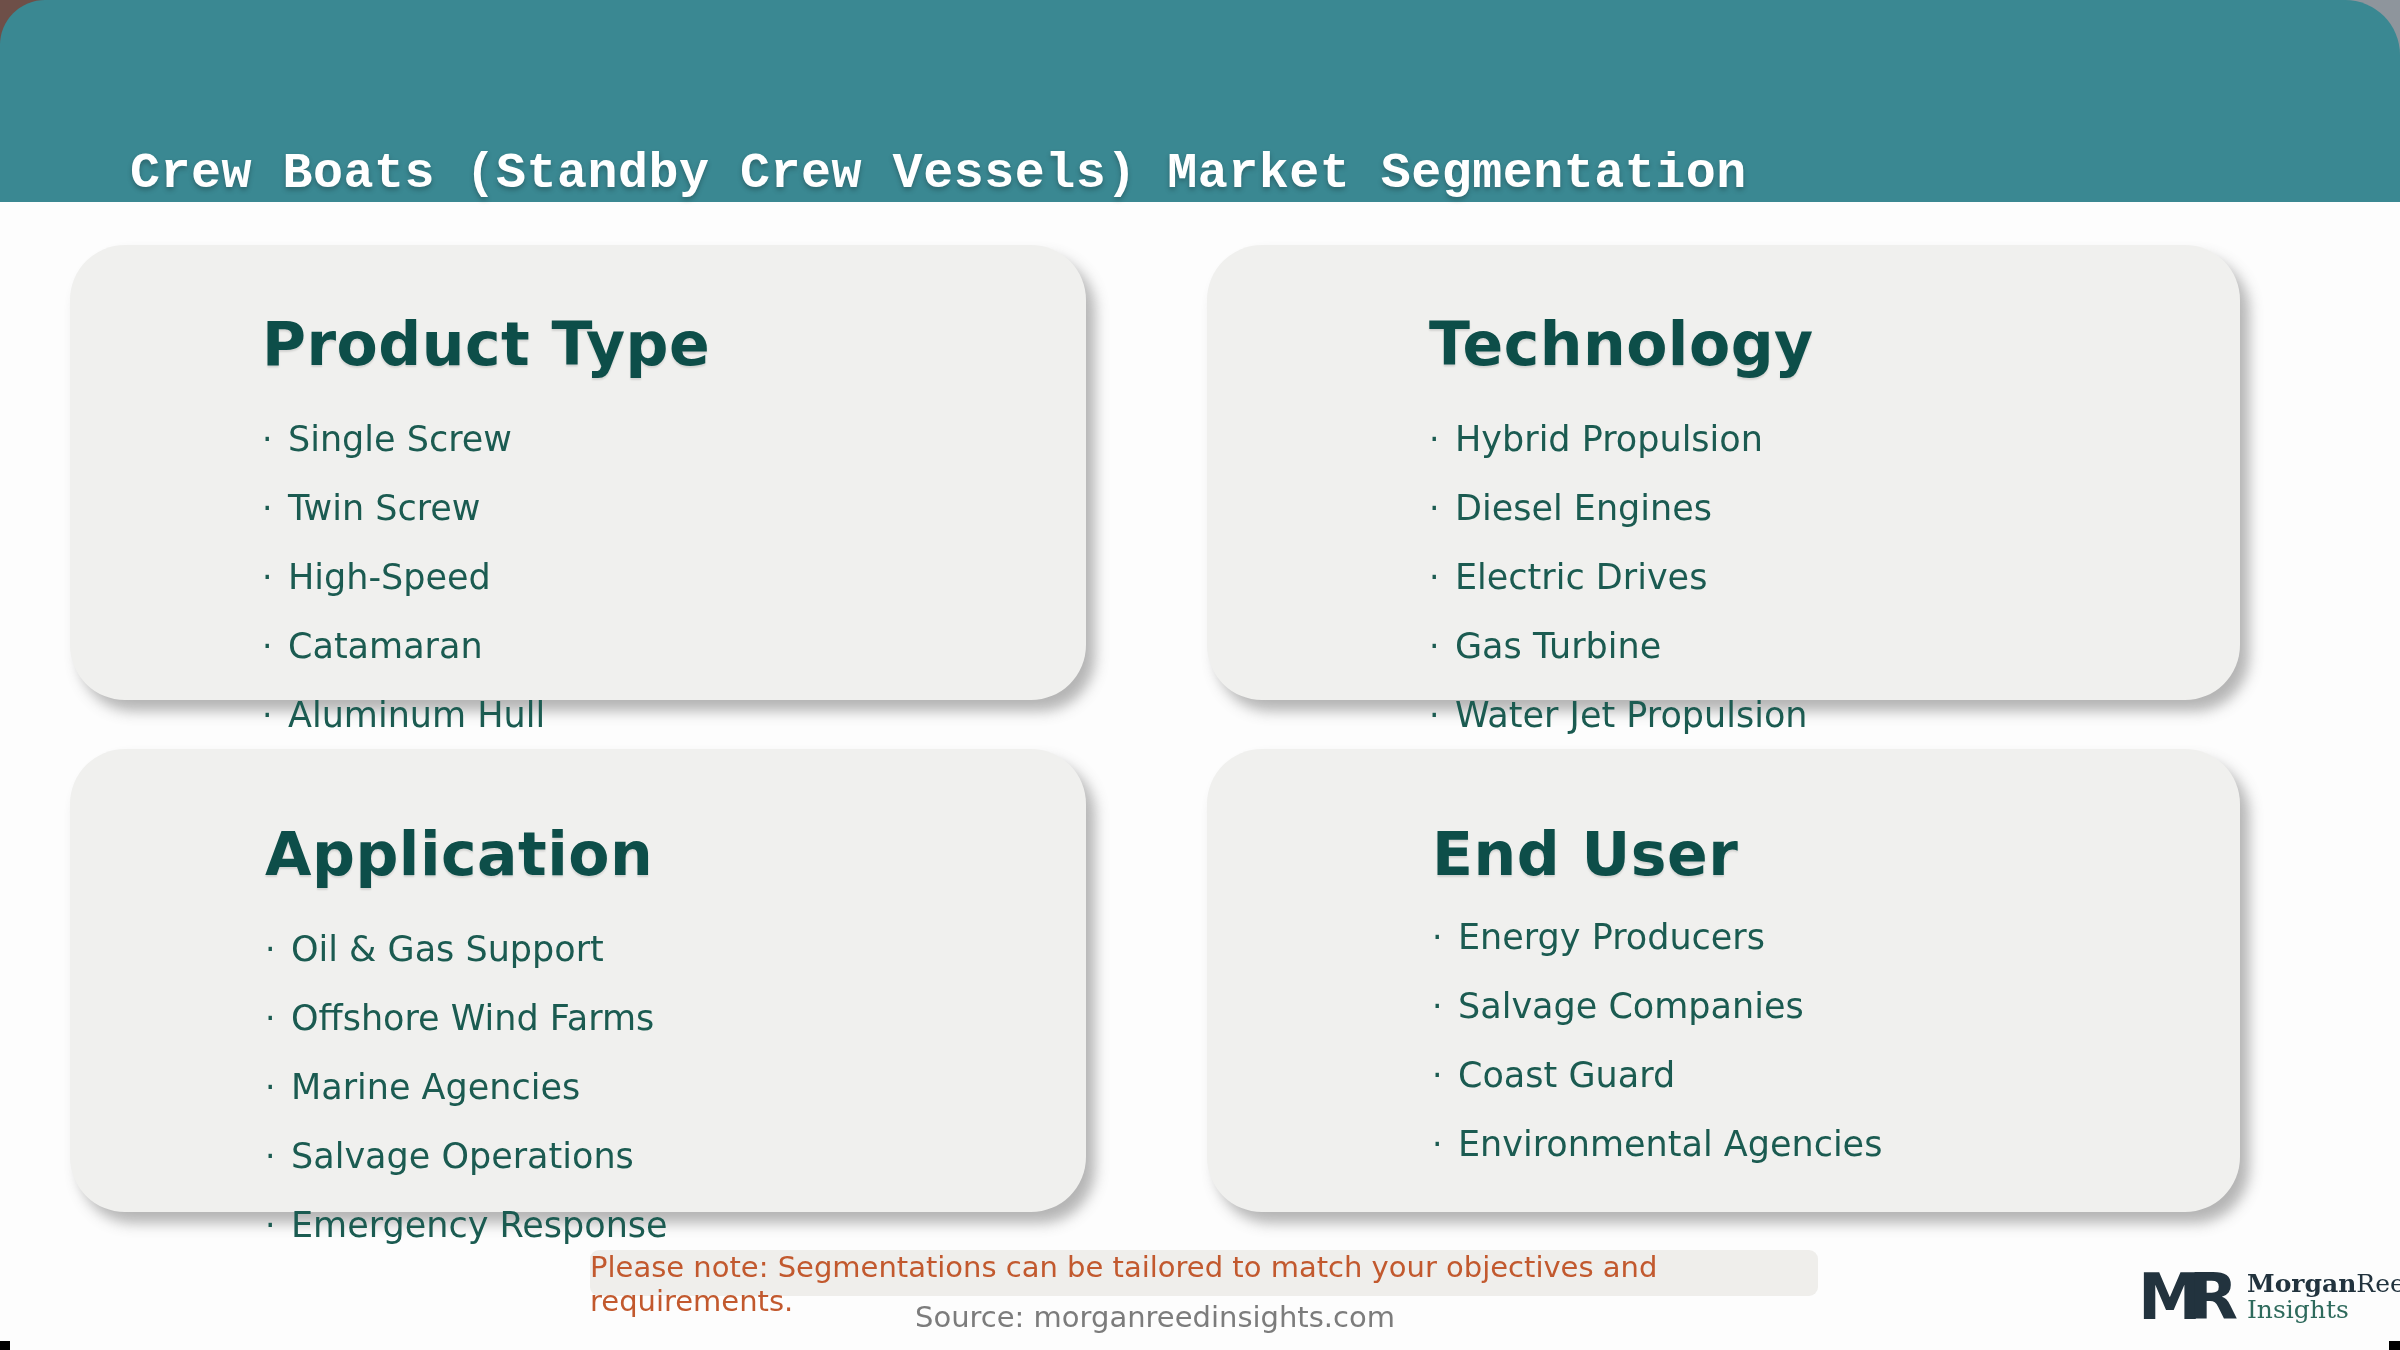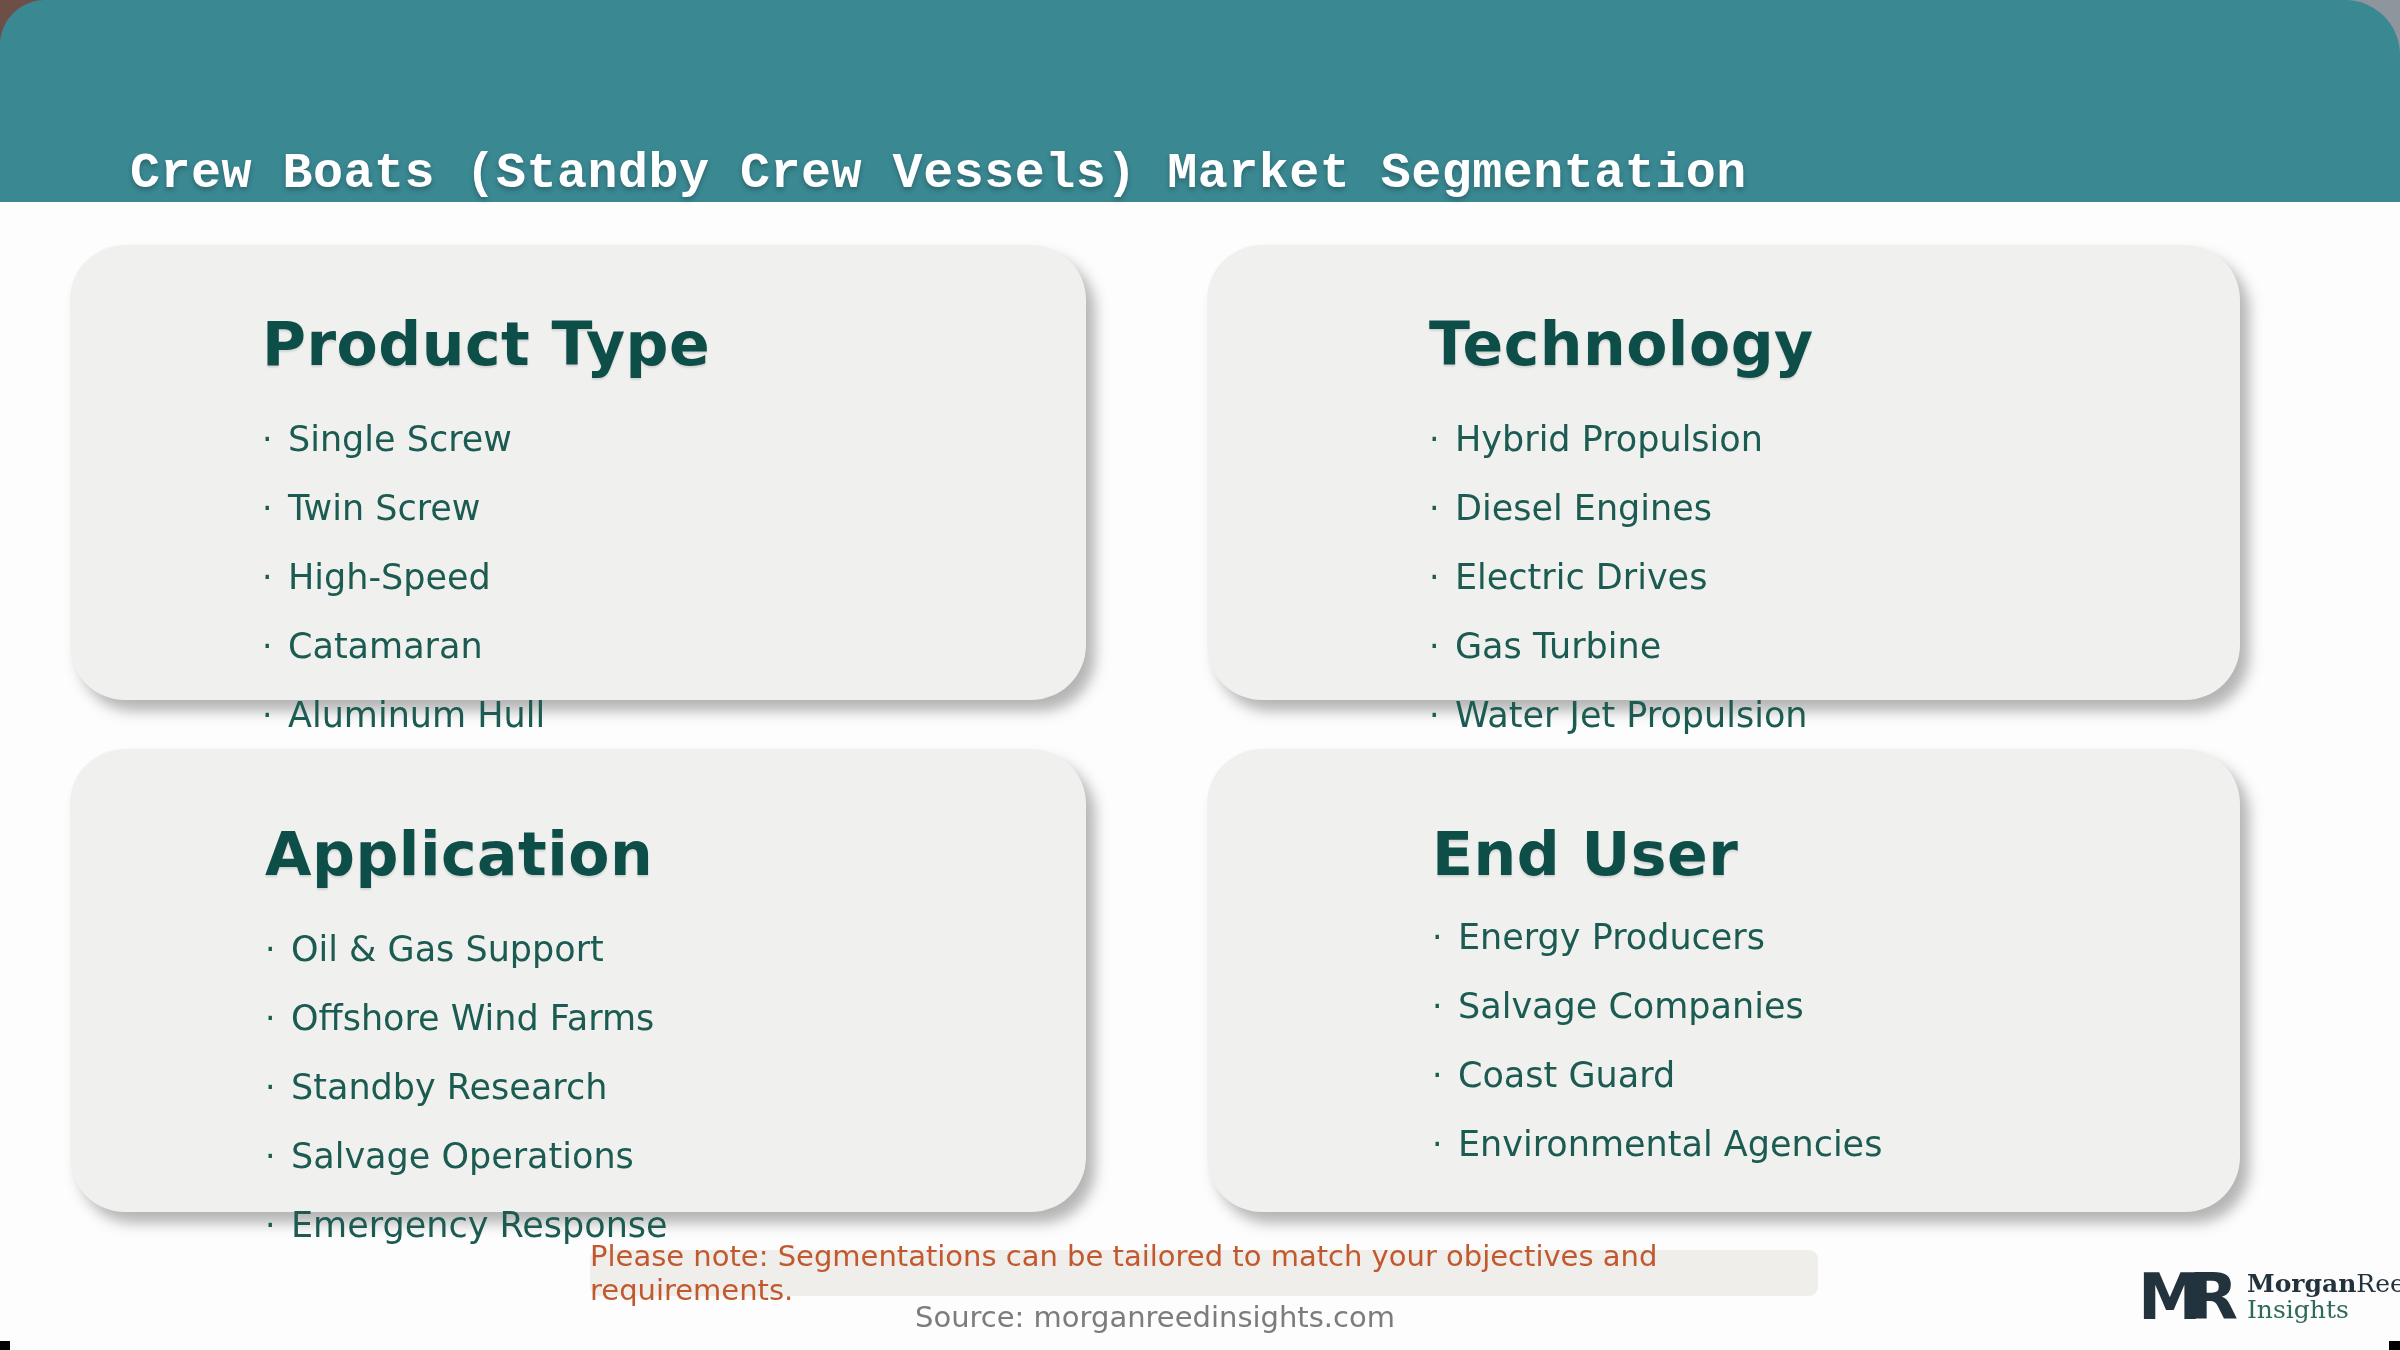--- a/index.html
+++ b/index.html
@@ -58,21 +58,21 @@
   }
   .card.c3 h2{margin-bottom:14px;}
   .item{
     color:var(--item-text);font-size:35px;line-height:68px;
     white-space:nowrap;
   }
   .item .bullet{display:inline-block;width:26px;font-size:33px;}
   .note-pill{
     position:absolute;left:590px;top:1250px;width:1228px;height:46px;
     background:var(--note-bg);border-radius:9px;
-    display:flex;align-items:center;justify-content:center;
+    display:flex;align-items:flex-start;justify-content:center;
     z-index:1;
   }
   .note-pill span{color:var(--note-text);font-size:29px;}
   .source-line{
     position:absolute;left:0;top:1300px;width:2400px;text-align:center;
     transform:translateX(-45px);
     color:var(--source-text);font-size:29px;
     z-index:1;
   }
   .logo{
@@ -119,21 +119,21 @@
   <div class="item"><span class="bullet">·</span><span>Diesel Engines</span></div>
   <div class="item"><span class="bullet">·</span><span>Electric Drives</span></div>
   <div class="item"><span class="bullet">·</span><span>Gas Turbine</span></div>
   <div class="item"><span class="bullet">·</span><span>Water Jet Propulsion</span></div>
 </div>
 
 <div class="card c2">
   <h2>Application</h2>
   <div class="item"><span class="bullet">·</span><span>Oil &amp; Gas Support</span></div>
   <div class="item"><span class="bullet">·</span><span>Offshore Wind Farms</span></div>
-  <div class="item"><span class="bullet">·</span><span>Standby Research</span></div>
+  <div class="item"><span class="bullet">·</span><span>Marine Agencies</span></div>
   <div class="item"><span class="bullet">·</span><span>Salvage Operations</span></div>
   <div class="item"><span class="bullet">·</span><span>Emergency Response</span></div>
 </div>
 
 <div class="card c3">
   <h2>End User</h2>
   <div class="item"><span class="bullet">·</span><span>Energy Producers</span></div>
   <div class="item"><span class="bullet">·</span><span>Salvage Companies</span></div>
   <div class="item"><span class="bullet">·</span><span>Coast Guard</span></div>
   <div class="item"><span class="bullet">·</span><span>Environmental Agencies</span></div>

